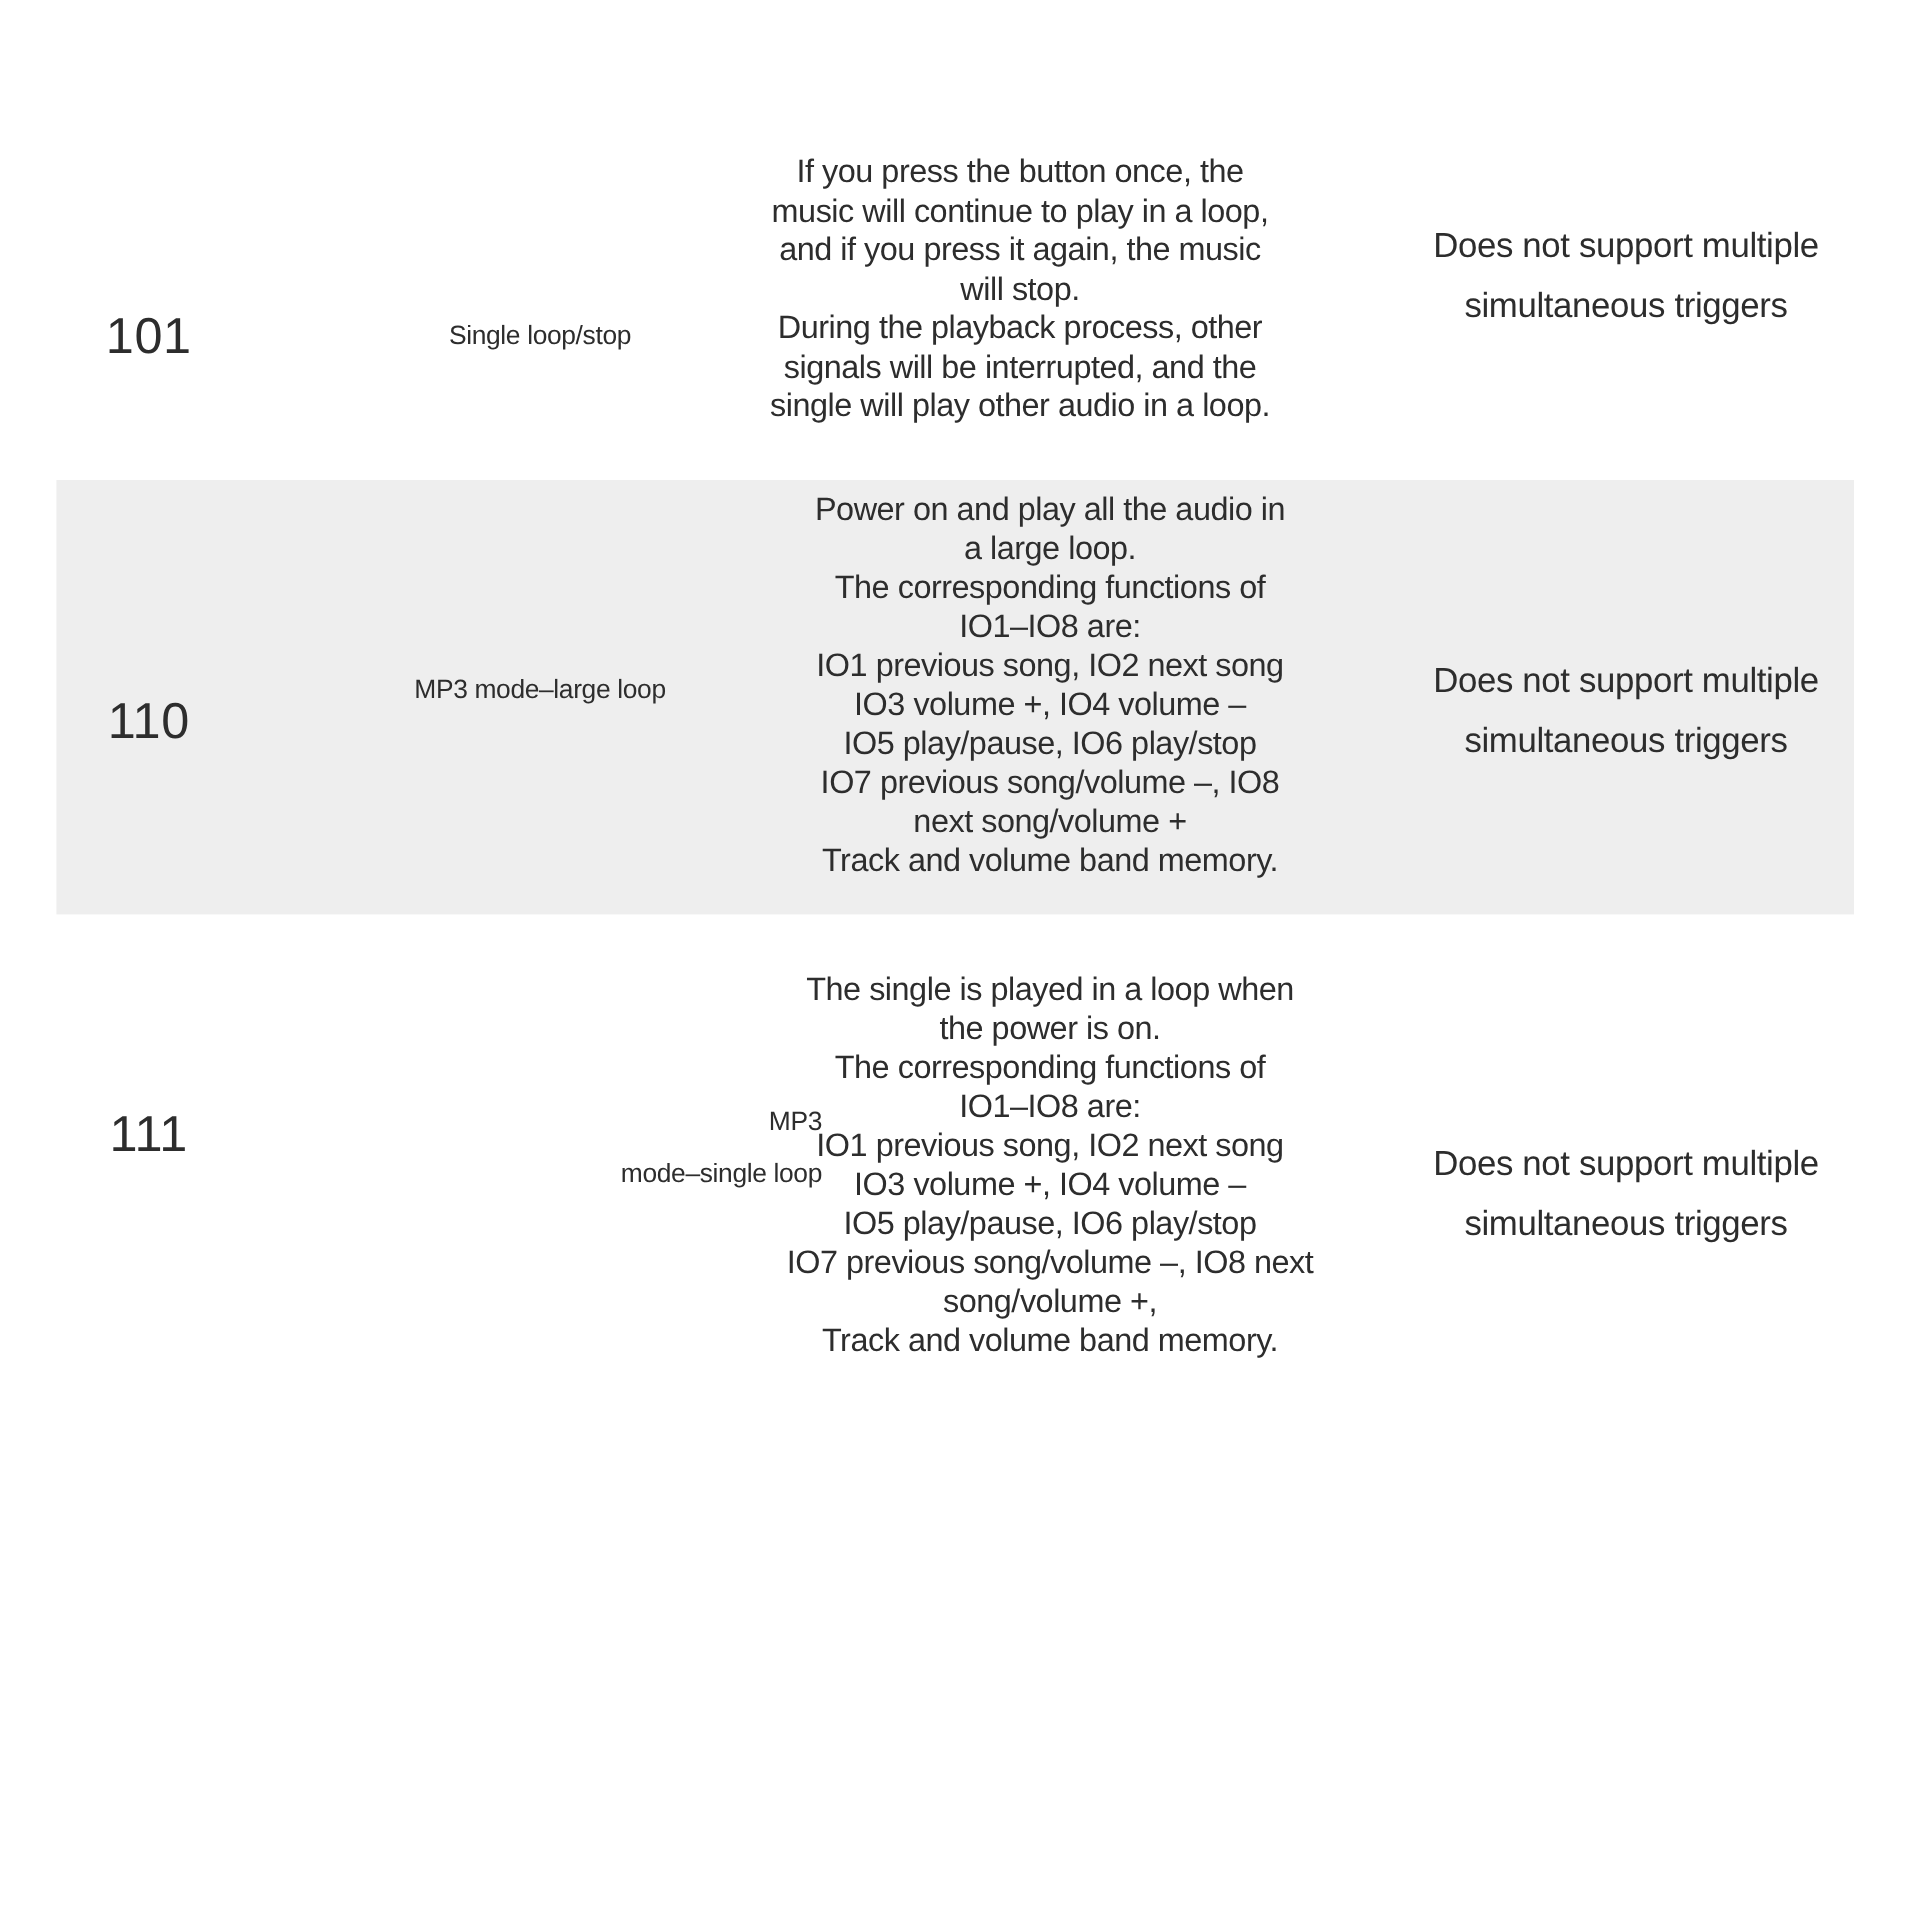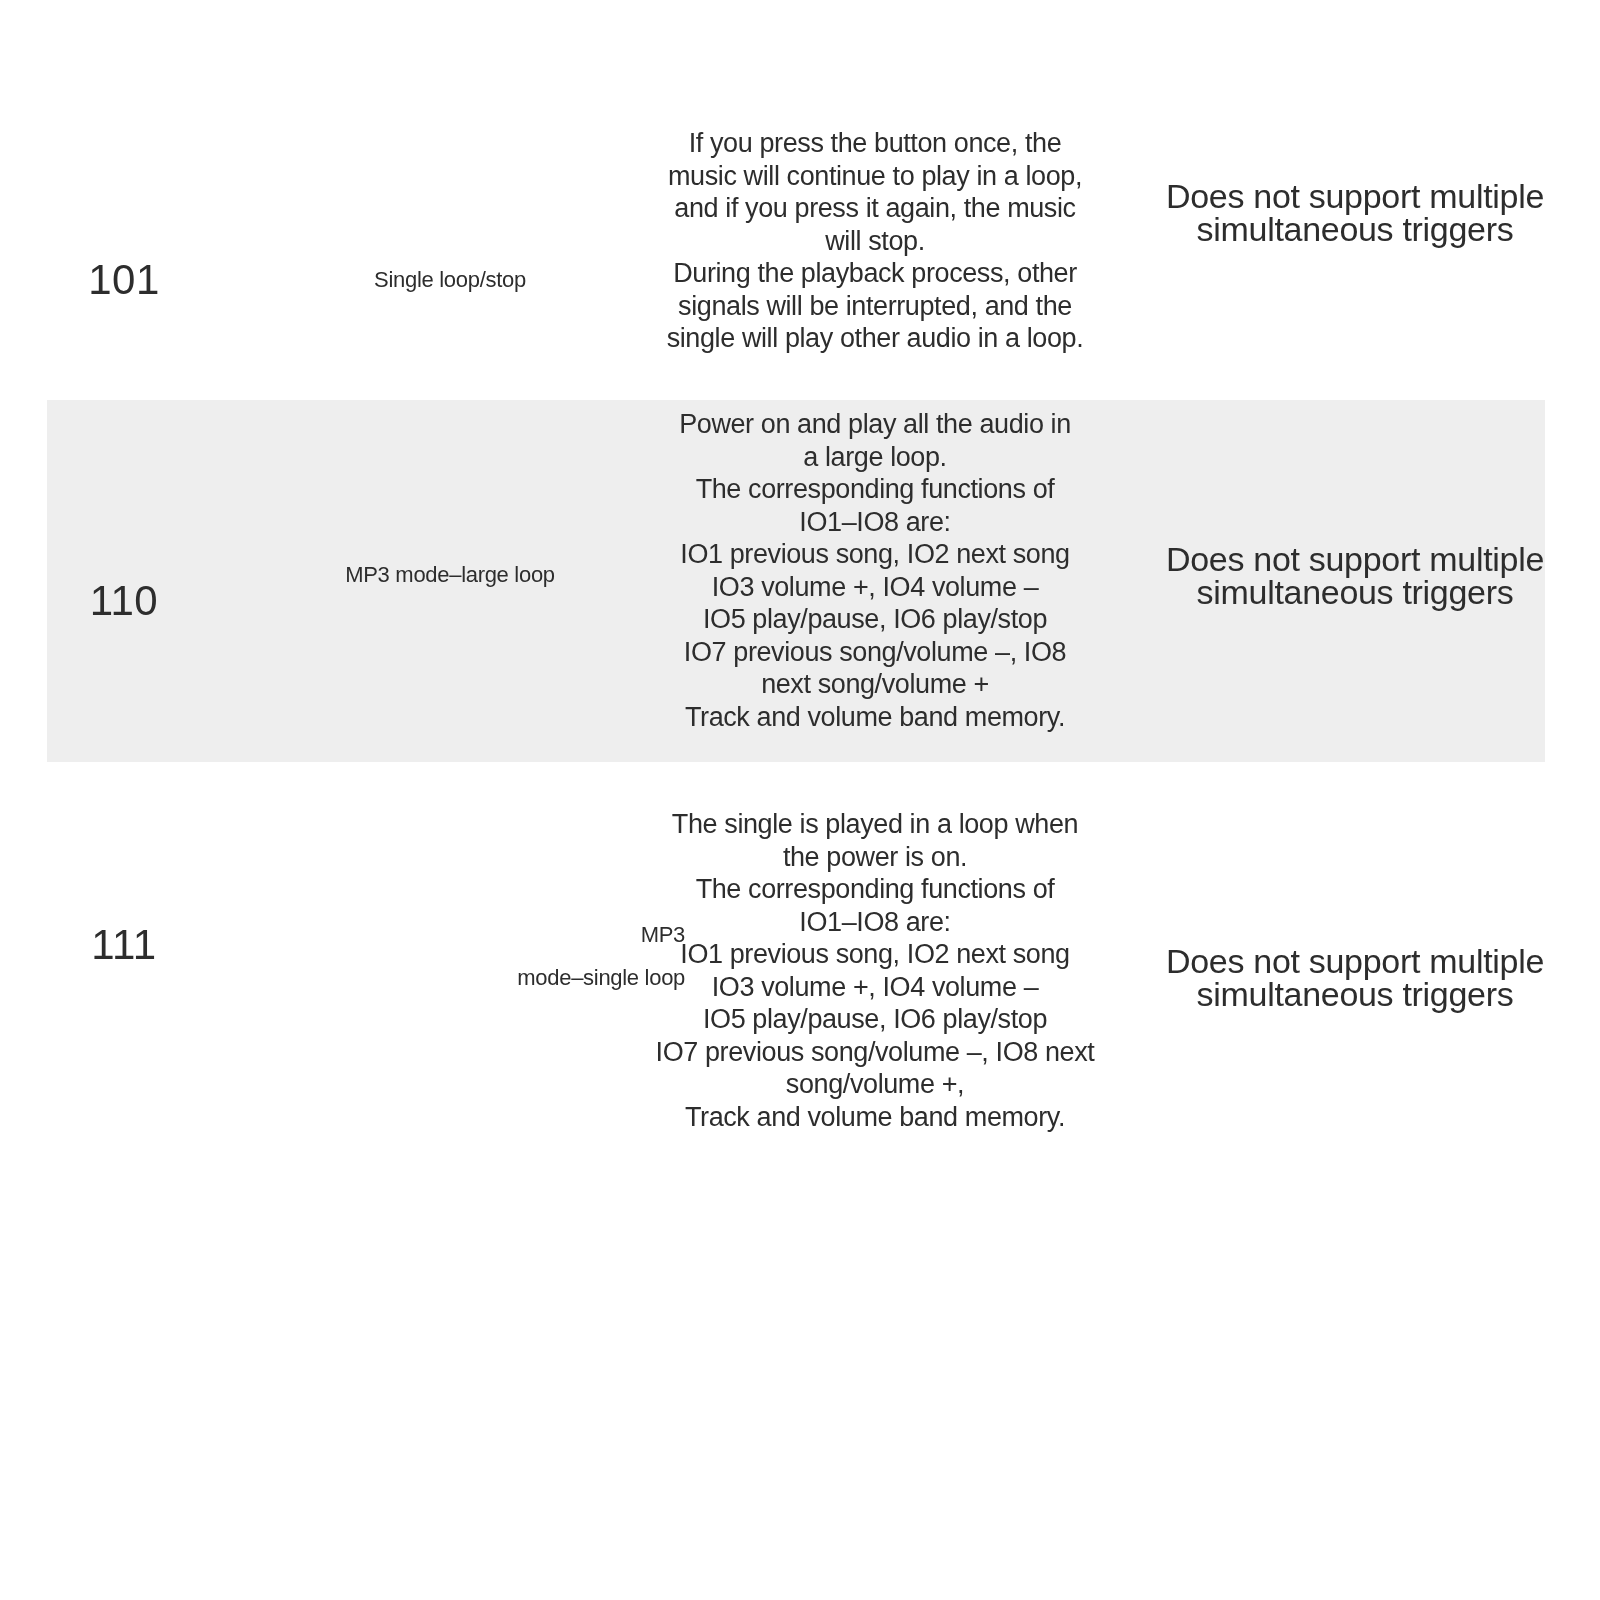--- a/index.html
+++ b/index.html
@@ -42,29 +42,29 @@
   }
   .mode.two-line {
     line-height: 43px;
   }
   .desc {
     font-size: 27px;
     line-height: 32.5px;
     letter-spacing: -0.4px;
   }
   .note {
-    font-size: 34px;
-    line-height: 33px;
+    font-size: 29px;
+    line-height: 50px;
     letter-spacing: -0.3px;
   }
 
   
   .r1-code { left: 48px;   top: 256px; width: 152px; }
   .r1-mode { left: 215px;  top: 256px; width: 470px; }
-  .r1-desc { left: 635px;  top: 127px; width: 480px; }
+  .r1-desc { left: 610px;  top: 127px; width: 480px; }
   .r1-note { left: 1135px; top: 180px; width: 440px; }
 
   
   .r2-code { left: 48px;   top: 577px; width: 152px; }
   .r2-mode { left: 215px;  top: 551px; width: 470px; text-align: center; }
   .r2-desc { left: 635px;  top: 408px; width: 480px; }
   .r2-note { left: 1135px; top: 543px; width: 440px; }
 
   
   .r3-code { left: 48px;   top: 921px; width: 152px; }

